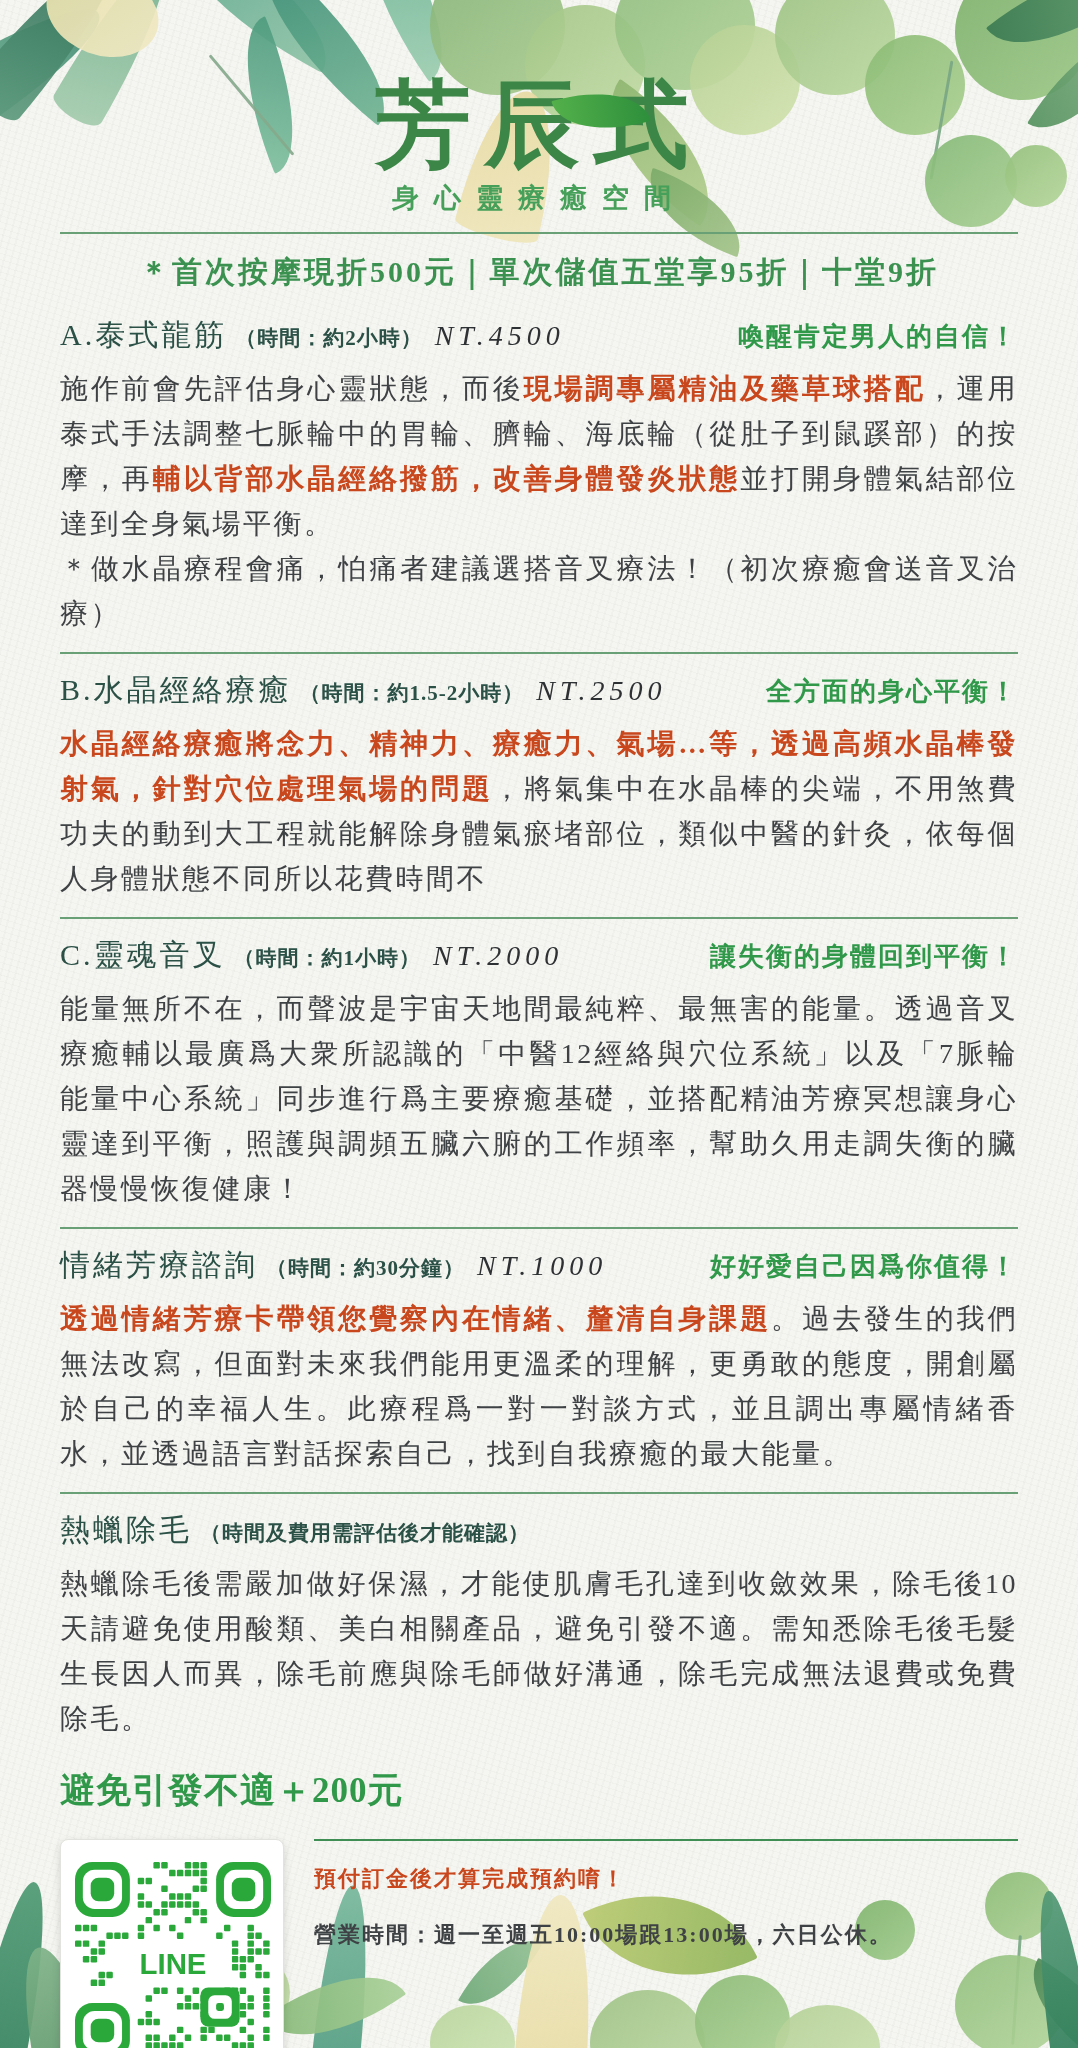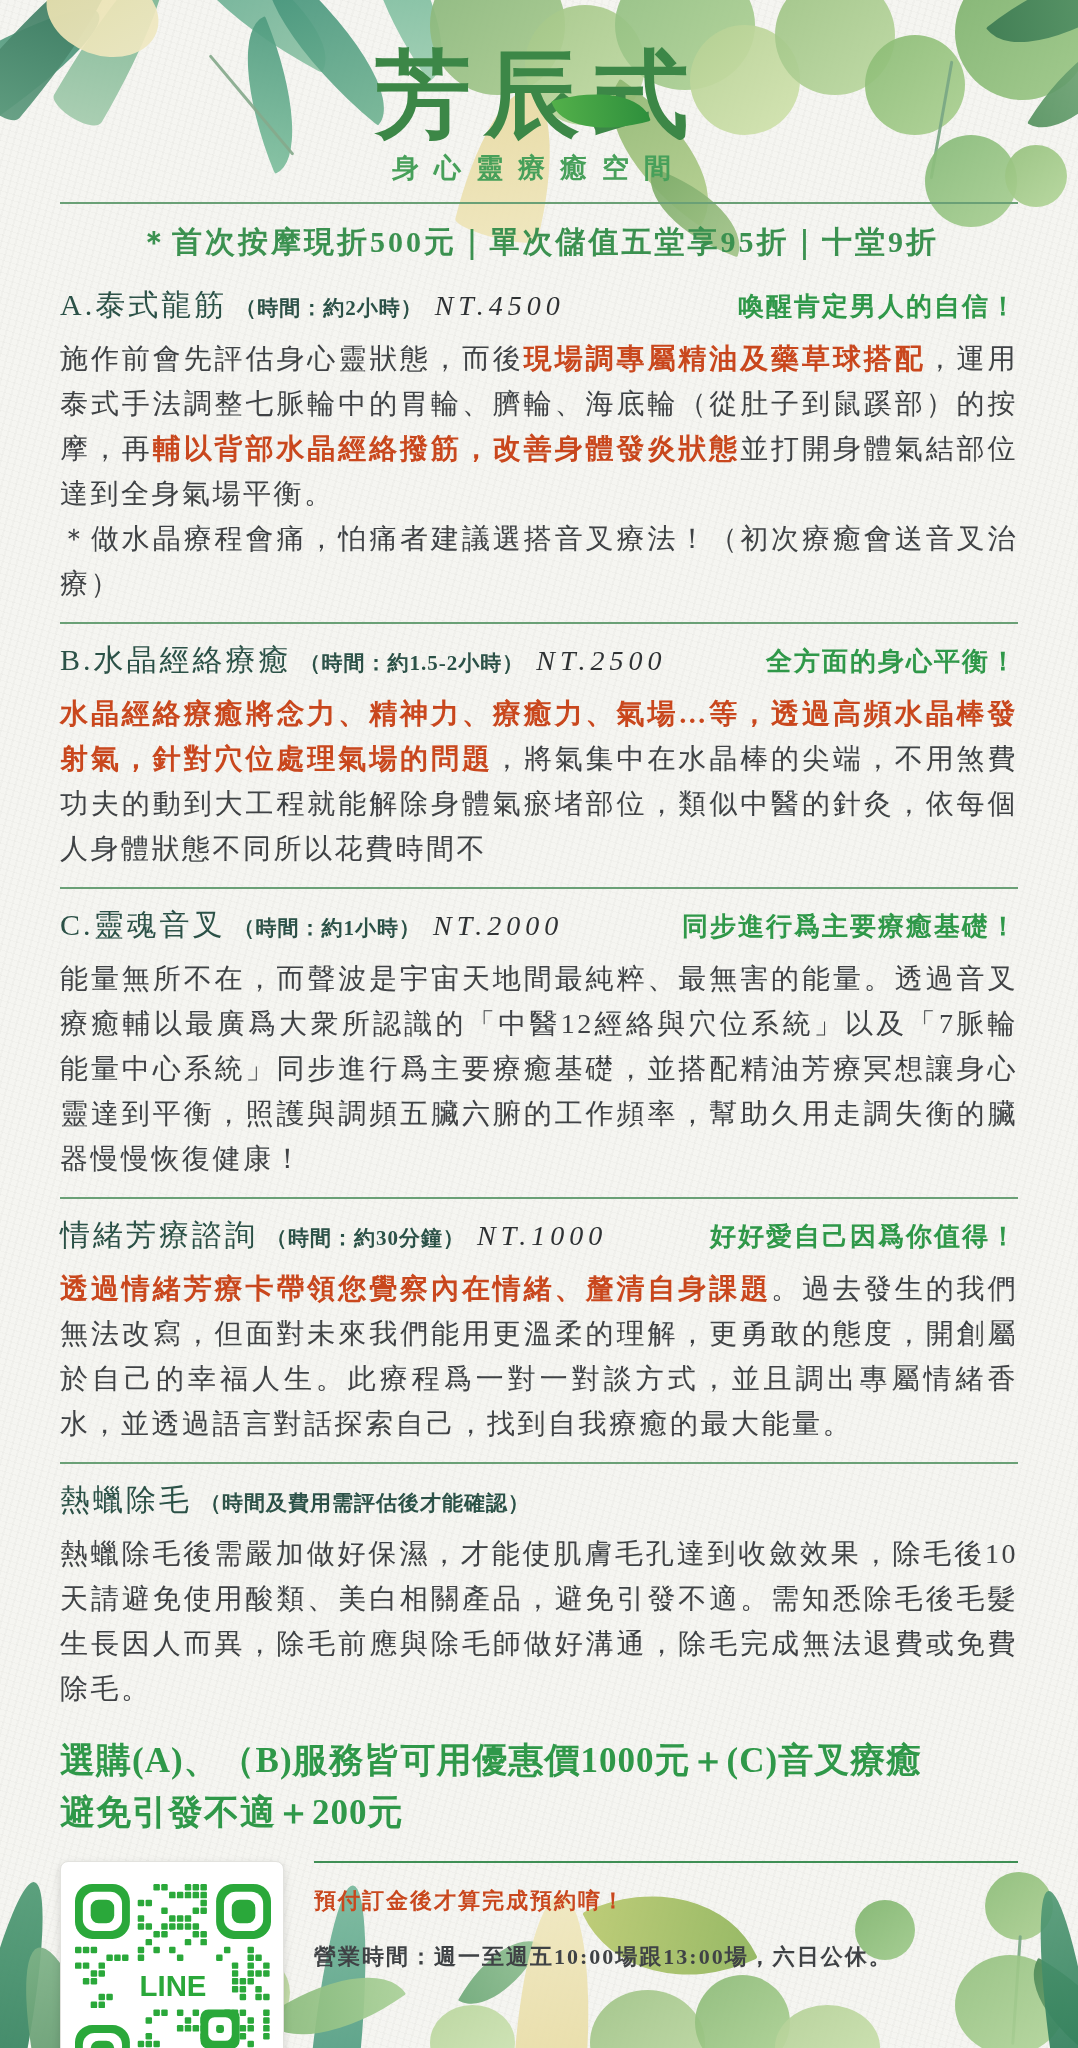--- a/index.html
+++ b/index.html
@@ -15,21 +15,21 @@
   
   .leaf{ position:absolute; opacity:.92; z-index:1; }
   .lf{ border-radius:2% 98% 2% 98%; }
   .bl{ border-radius:48% 52% 46% 54% / 94% 94% 6% 6%; }
   .rd{ border-radius:50%; }
   .stem{ border-radius:2px; }
   .brand-leaf{ position:absolute; left:556px; top:88px; width:90px; height:46px;
     transform:rotate(-16deg); background:linear-gradient(100deg,#53b04a,#2e8f3c);
     border-radius:2% 98% 2% 98%; z-index:3; }
   
-  .content{ position:absolute; inset:0; z-index:2; padding:48px 60px 0; }
+  .content{ position:absolute; inset:0; z-index:2; padding:78px 60px 0; }
   .brand{ text-align:center; }
   .brand-title{ font-size:95px; line-height:1; font-weight:bold; color:#3c8747; letter-spacing:14px; }
   .brand-sub{ margin-top:7px; font-size:27px; font-weight:bold; color:#47a05a; letter-spacing:15px; }
   .rule{ border-top:2px solid #6aa076; margin:16px 0; }
   .promo{ margin-top:18px; text-align:center; font-size:30px; font-weight:bold;
           color:#3b9150; letter-spacing:3px; }
   section.svc{ margin-top:16px; }
   section.svc.first{ margin-top:22px; }
   .sec-head{ display:flex; align-items:baseline; gap:8px; line-height:40px; }
   .sec-name{ font-size:30px; font-weight:normal; color:#2b5147; letter-spacing:3px; }
@@ -150,21 +150,21 @@
       </p>
     </section>
 
     <div class="rule"></div>
 
     <section class="svc">
       <div class="sec-head">
         <span class="sec-name">C.靈魂音叉</span>
         <span class="sec-time">（時間：約1小時）</span>
         <span class="sec-price">NT.2000</span>
-        <span class="sec-tag">同步進行爲主要療癒基礎！</span>
+        <span class="sec-tag">讓失衡的身體回到平衡！</span>
       </div>
       <p class="body">
         <span class="ink">能量無所不在，而聲波是宇宙天地間最純粹、最無害的能量。透過音叉療癒輔以最廣爲大衆所認識的「中醫12經絡與穴位系統」以及「7脈輪能量中心系統」同步進行爲主要療癒基礎，並搭配精油芳療冥想讓身心靈達到平衡，照護與調頻五臟六腑的工作頻率，幫助久用走調失衡的臟器慢慢恢復健康！</span>
       </p>
     </section>
 
     <div class="rule"></div>
 
     <section class="svc">
       <div class="sec-head">
@@ -184,21 +184,20 @@
       <div class="sec-head">
         <span class="sec-name">熱蠟除毛</span>
         <span class="sec-time">（時間及費用需評估後才能確認）</span>
       </div>
       <p class="body">
         <span class="ink">熱蠟除毛後需嚴加做好保濕，才能使肌膚毛孔達到收斂效果，除毛後10天請避免使用酸類、美白相關產品，避免引發不適。需知悉除毛後毛髮生長因人而異，除毛前應與除毛師做好溝通，除毛完成無法退費或免費除毛。</span>
       </p>
     </section>
 
     <div class="offer">
-      <div>選購(A)、（B)服務皆可用優惠價1000元＋(C)音叉療癒</div>
       <div>避免引發不適＋200元</div>
     </div>
 
     <div class="booking">
       <div class="qr-box">
         <svg id="qr-svg" viewBox="0 0 200 200">
           <g id="qr-cells">
               <rect x="80" y="0" width="6.6" height="6.6" rx="1.2" fill="#2aa83a"></rect>
               <rect x="88" y="0" width="6.6" height="6.6" rx="1.2" fill="#2aa83a"></rect>
               <rect x="112" y="0" width="6.6" height="6.6" rx="1.2" fill="#2aa83a"></rect>

